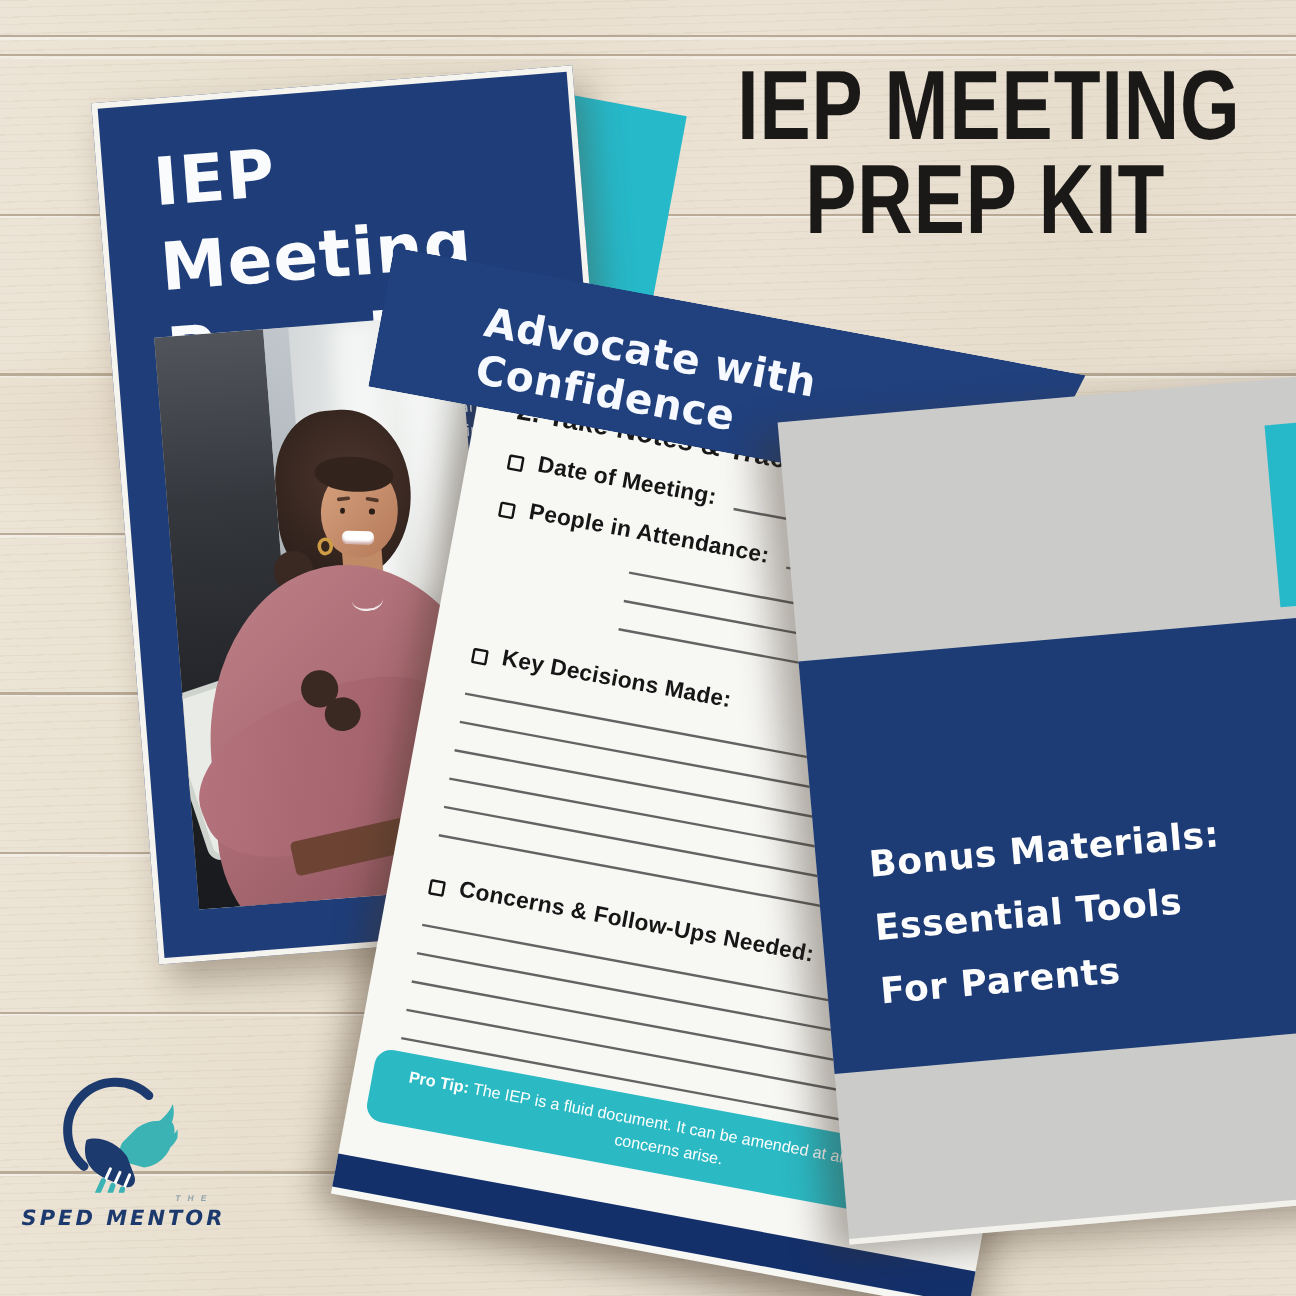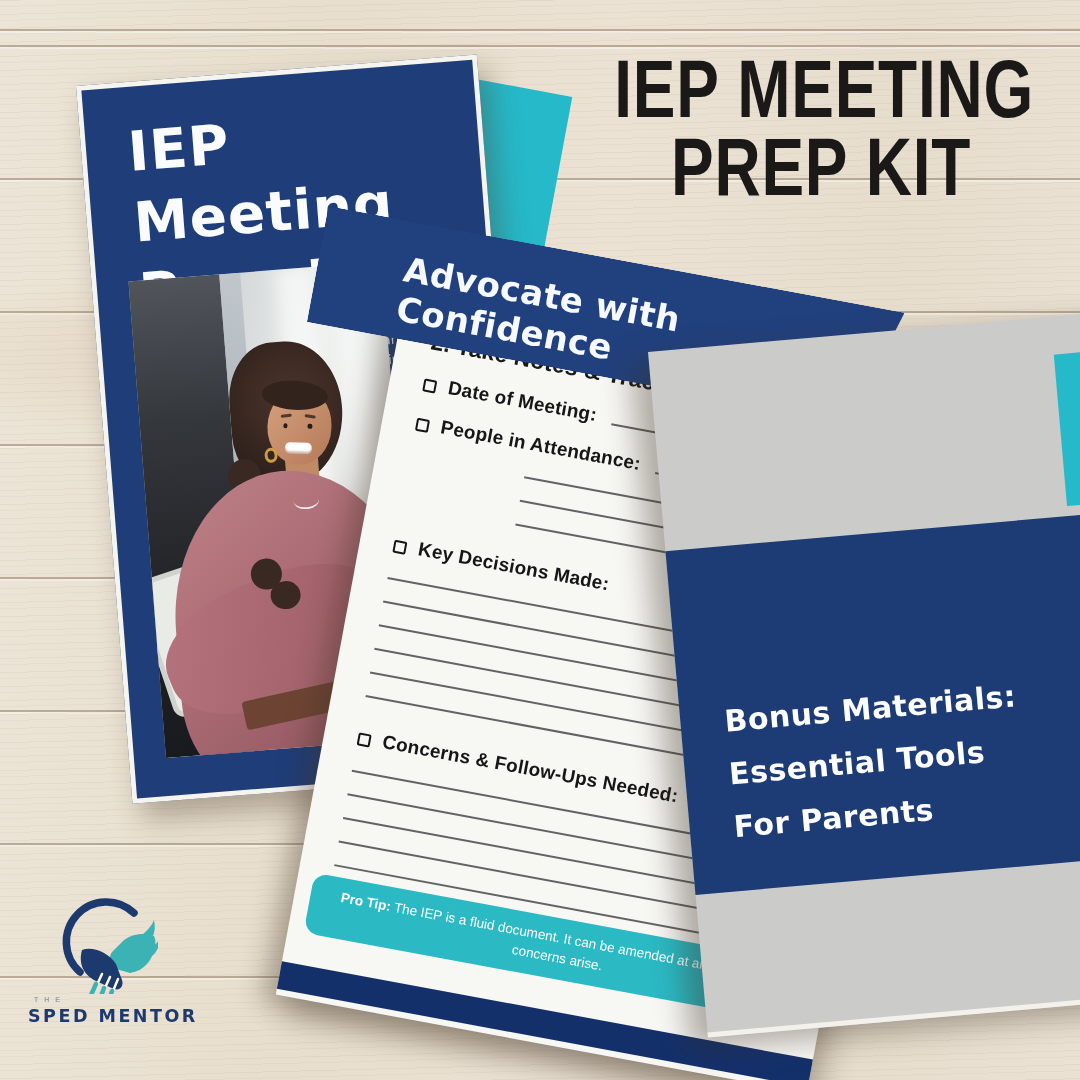--- a/index.html
+++ b/index.html
@@ -100,21 +100,21 @@
     background:var(--band-navy);padding:148px 0 0 44px;}
   .bonus-line{font-weight:700;font-size:30px;line-height:53px;letter-spacing:.5px;color:#fdfdfd;}
 
   
   .main-title{position:absolute;left:556px;top:50px;width:530px;z-index:5;text-align:center;color:var(--title-black);}
   .mt-inner{transform:scaleX(.78);transform-origin:50% 0;font-family:"Liberation Sans",sans-serif;
     font-weight:700;font-size:82px;line-height:78px;letter-spacing:1px;}
   .mt-inner span{display:block;white-space:nowrap;}
 
   
-  .logo{position:absolute;left:28px;top:894px;width:160px;text-align:left;z-index:5;}
+  .logo{position:absolute;left:18px;top:894px;width:160px;text-align:right;z-index:5;font-style:italic;}
   .logo svg{display:block;margin:0 auto;}
   .logo-the{font-family:"Liberation Sans",sans-serif;font-weight:700;font-size:7px;
     letter-spacing:6px;text-indent:6px;color:#93a5ab;margin-top:2px;}
   .logo-name{font-weight:700;font-size:17.5px;letter-spacing:2.5px;color:var(--logo-navy);margin-top:3px;white-space:nowrap;}
 </style>
 </head>
 <body>
 
 <div id="canvas">
 

